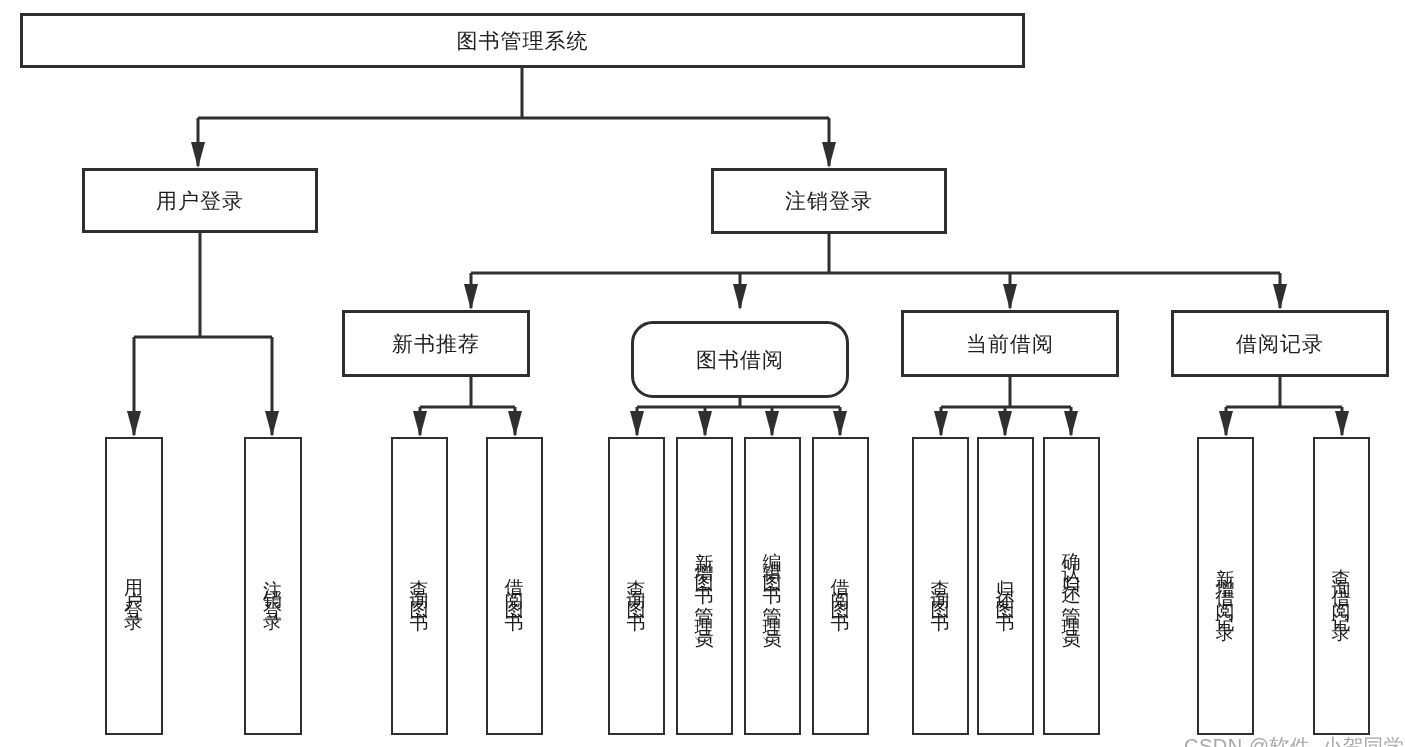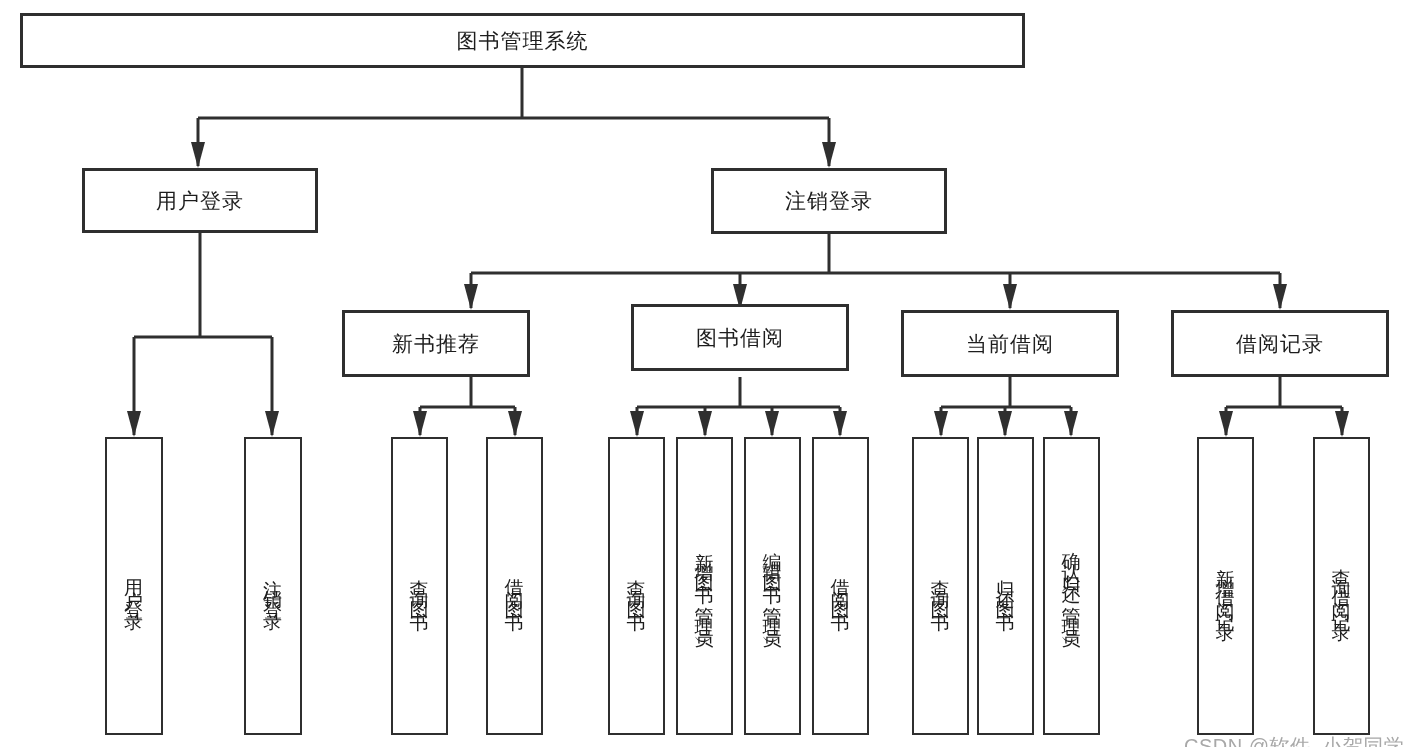--- a/index.html
+++ b/index.html
@@ -92,21 +92,21 @@
   <div class="node hnode" style="left:82px;top:168px;width:236px;height:65px;">
     <span>用户登录</span>
   </div>
   <div class="node hnode" style="left:711px;top:168px;width:236px;height:66px;">
     <span>注销登录</span>
   </div>
 
   <div class="node hnode" style="left:342px;top:310px;width:188px;height:67px;font-family:Liberation Mono, monospace;">
     <span>新书推荐</span>
   </div>
-  <div class="node hnode" style="left:631px;top:304px;width:218px;height:67px;">
+  <div class="node hnode" style="left:631px;top:321px;width:218px;height:77px;border-radius:22px;">
     <span>图书借阅</span>
   </div>
   <div class="node hnode" style="left:1171px;top:310px;width:218px;height:67px;">
     <span>借阅记录</span>
   </div>
   <div class="node hnode" style="left:901px;top:310px;width:218px;height:67px;">
     <span>当前借阅</span>
   </div>
 
   <div class="node vnode" style="left:105px;top:437px;width:58px;height:298px;">

